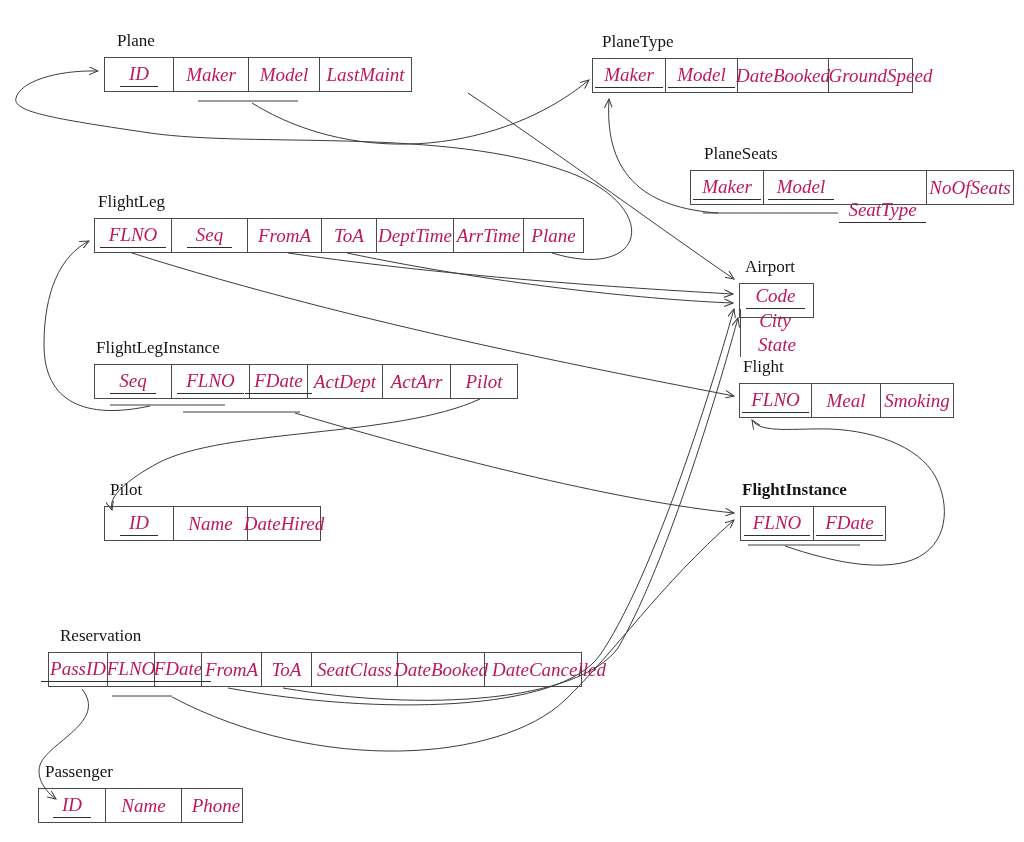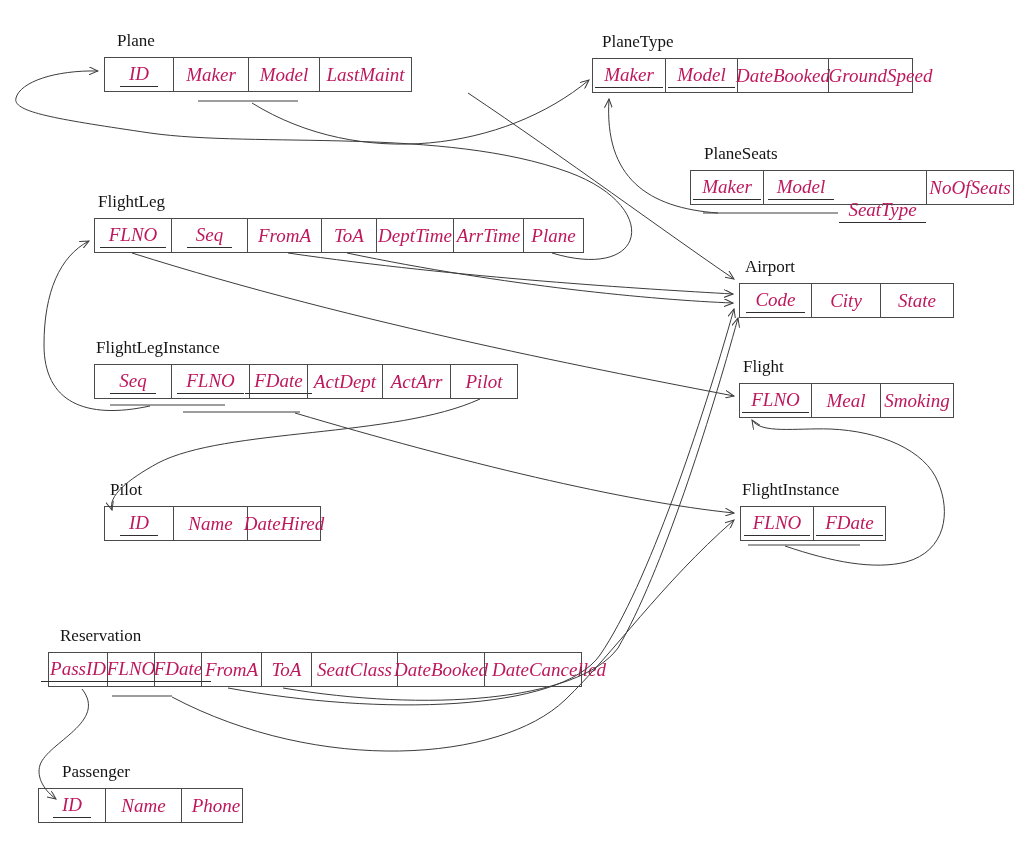--- a/index.html
+++ b/index.html
@@ -83,21 +83,21 @@
         <span class="lbl">DeptTime</span>
       </div>
       <div class="cell" style="width: 70px;">
         <span class="lbl">ArrTime</span>
       </div>
       <div class="cell" style="width: 60px;">
         <span class="lbl">Plane</span>
       </div>
     </div>
     <div class="tbl-title" style="left: 745px; top: 257px;">Airport</div>
-    <div class="tbl" style="left: 739px; top: 283px; height: 35px;">
+    <div class="tbl" style="left: 739px; top: 283px; height: 35px; flex-direction: column;">
       <div class="cell" style="width: 71px;">
         <span class="lbl pk">Code</span>
       </div>
       <div class="cell" style="width: 69px;">
         <span class="lbl">City</span>
       </div>
       <div class="cell" style="width: 73px;">
         <span class="lbl">State</span>
       </div>
     </div>
@@ -139,21 +139,21 @@
       <div class="cell" style="width: 68px;">
         <span class="lbl pk">ID</span>
       </div>
       <div class="cell" style="width: 74px;">
         <span class="lbl">Name</span>
       </div>
       <div class="cell" style="width: 73px;">
         <span class="lbl">DateHired</span>
       </div>
     </div>
-    <div class="tbl-title" style="left: 742px; top: 480px;">FlightInstance</div>
+    <div class="tbl-title" style="left: 742px; top: 480px; font-weight: bold;">FlightInstance</div>
     <div class="tbl" style="left: 740px; top: 506px; height: 35px;">
       <div class="cell" style="width: 72px;">
         <span class="lbl pk">FLNO</span>
       </div>
       <div class="cell" style="width: 72px;">
         <span class="lbl pk">FDate</span>
       </div>
     </div>
     <div class="tbl-title" style="left: 60px; top: 626px;">Reservation</div>
     <div class="tbl" style="left: 48px; top: 652px; height: 35px;">
@@ -175,21 +175,21 @@
       <div class="cell" style="width: 86px;">
         <span class="lbl">SeatClass</span>
       </div>
       <div class="cell" style="width: 87px;">
         <span class="lbl">DateBooked</span>
       </div>
       <div class="cell" style="width: 97px; padding-left: 32px;">
         <span class="lbl">DateCancelled</span>
       </div>
     </div>
-    <div class="tbl-title" style="left: 45px; top: 762px; margin-left: 17px;">Passenger</div>
+    <div class="tbl-title" style="left: 45px; top: 762px;">Passenger</div>
     <div class="tbl" style="left: 38px; top: 788px; height: 35px;">
       <div class="cell" style="width: 66px;">
         <span class="lbl pk">ID</span>
       </div>
       <div class="cell" style="width: 76px;">
         <span class="lbl">Name</span>
       </div>
       <div class="cell" style="width: 61px; padding-left: 8px;">
         <span class="lbl">Phone</span>
       </div>

